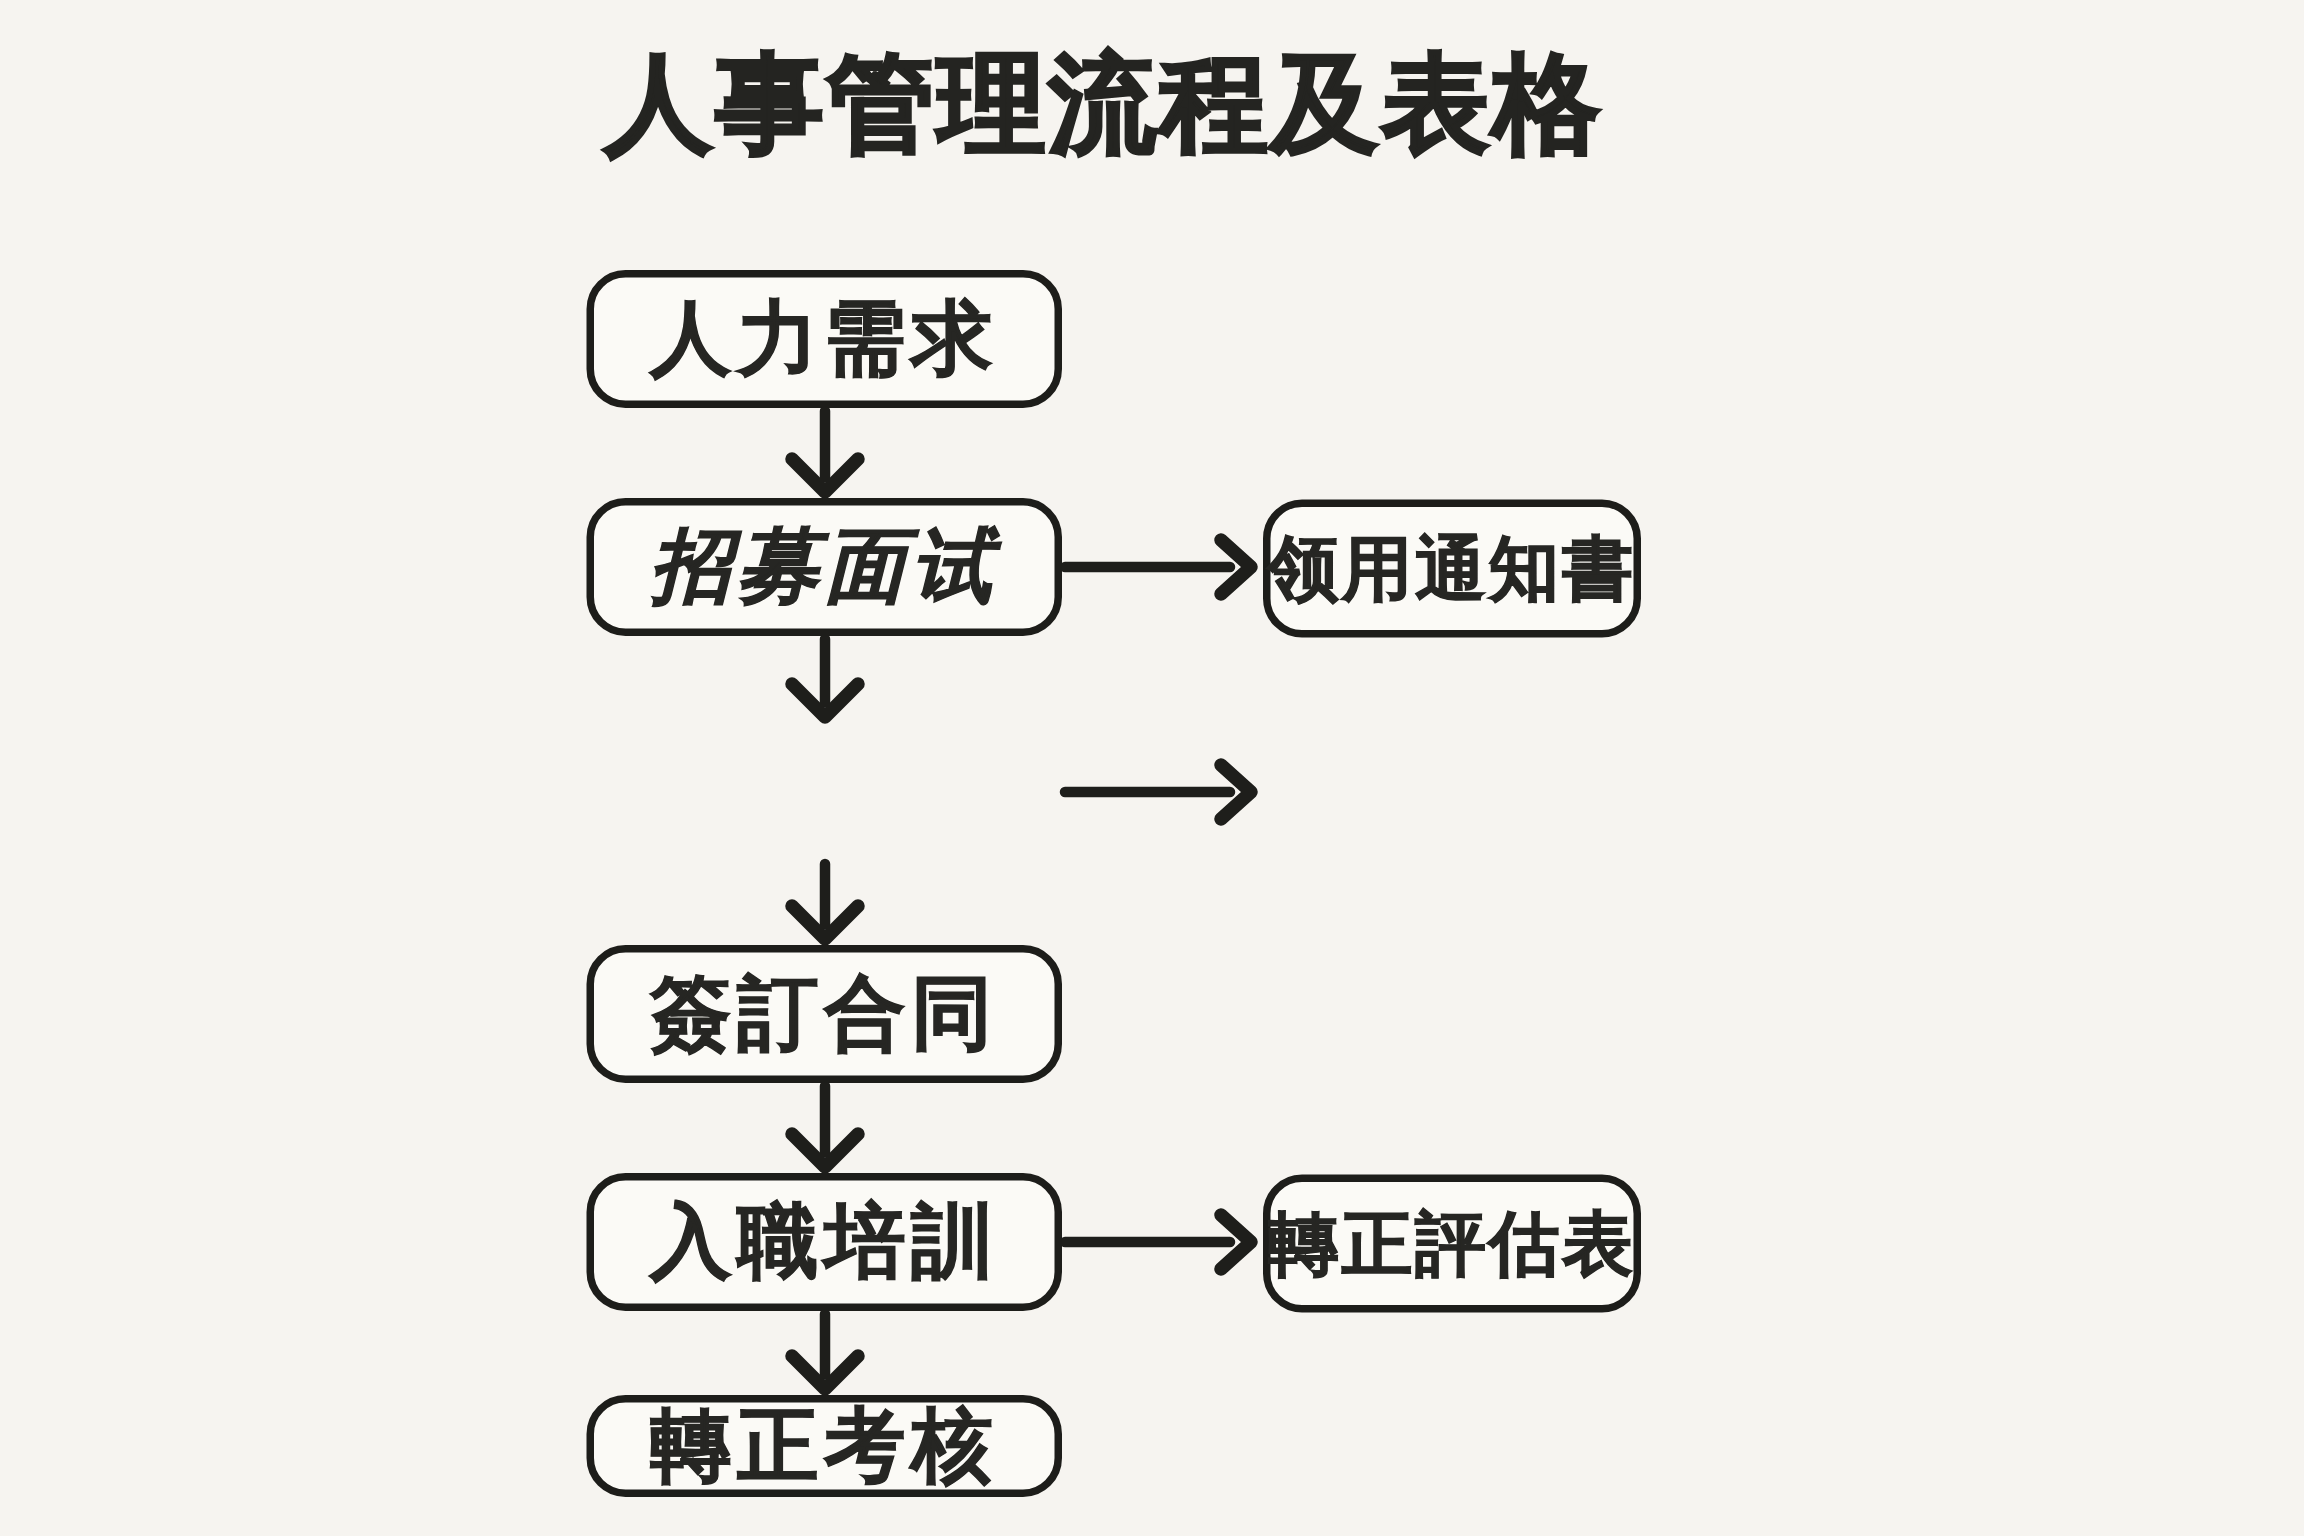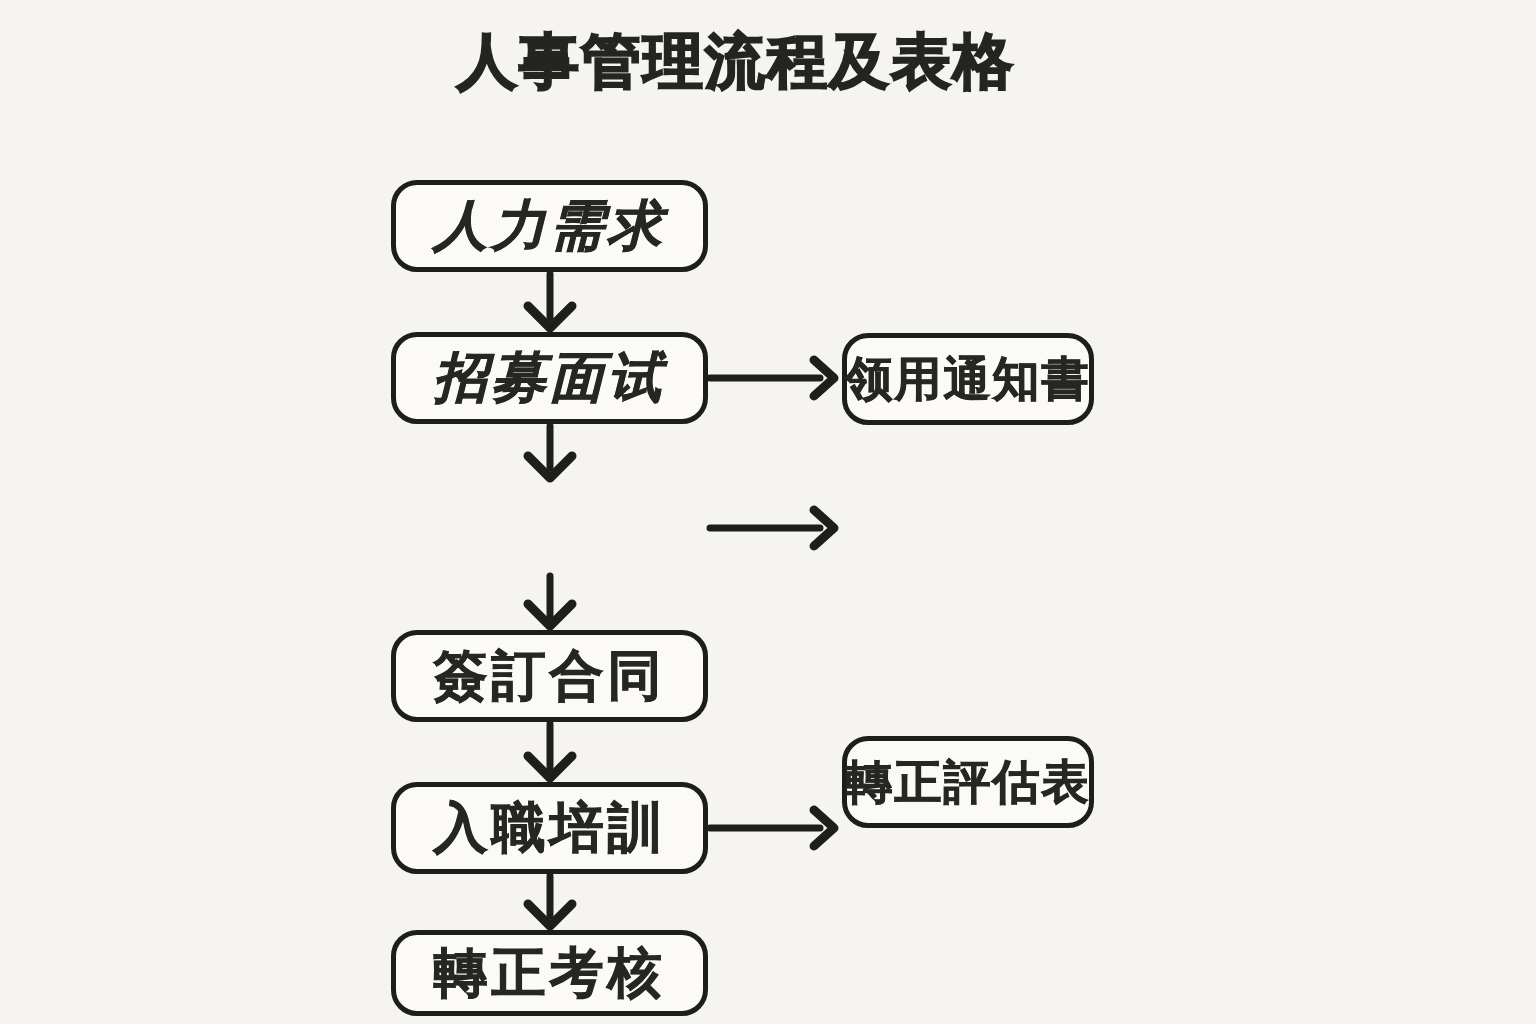--- a/index.html
+++ b/index.html
@@ -14,21 +14,21 @@
     overflow: hidden;
     font-family: "Liberation Sans", "DejaVu Sans", sans-serif;
   }
   .title {
     position: absolute;
     top: 22px;
     left: 0;
     width: 1472px;
     margin: 0;
     text-align: center;
-    font-size: 60px;
+    font-size: 72px;
     font-weight: 800;
     letter-spacing: 2px;
     color: #242421;
     -webkit-text-stroke: 2px #242421;
   }
   .box {
     position: absolute;
     box-sizing: border-box;
     background: #fbfaf6;
     border: 5px solid #1d1d1a;
@@ -49,29 +49,29 @@
     width: 317px;
     height: 92px;
   }
   .main-box span { font-size: 54px; }
   .side-box {
     left: 842px;
     width: 252px;
     height: 92px;
   }
   .side-box span { font-size: 47px; letter-spacing: 2px; }
-  .m0 { top: 180px; font-style: italic; }
+  .m0 { top: 180px; }
   .m1 { top: 332px; font-style: italic; }
   .m2 { top: 482px; }
   .m3 { top: 630px; }
   .m4 { top: 782px; }
-  .m5 { top: 930px; height: 86px; }
+  .m5 { top: 930px; height: 68px; }
   .s0 { top: 333px; }
   .s1 { top: 483px; }
-  .s2 { top: 736px; }
+  .s2 { top: 783px; }
   .arrows {
     position: absolute;
     top: 0;
     left: 0;
     pointer-events: none;
   }
   .arrows polyline, .arrows line {
     stroke: #1e1e1b;
     fill: none;
     stroke-linecap: round;

